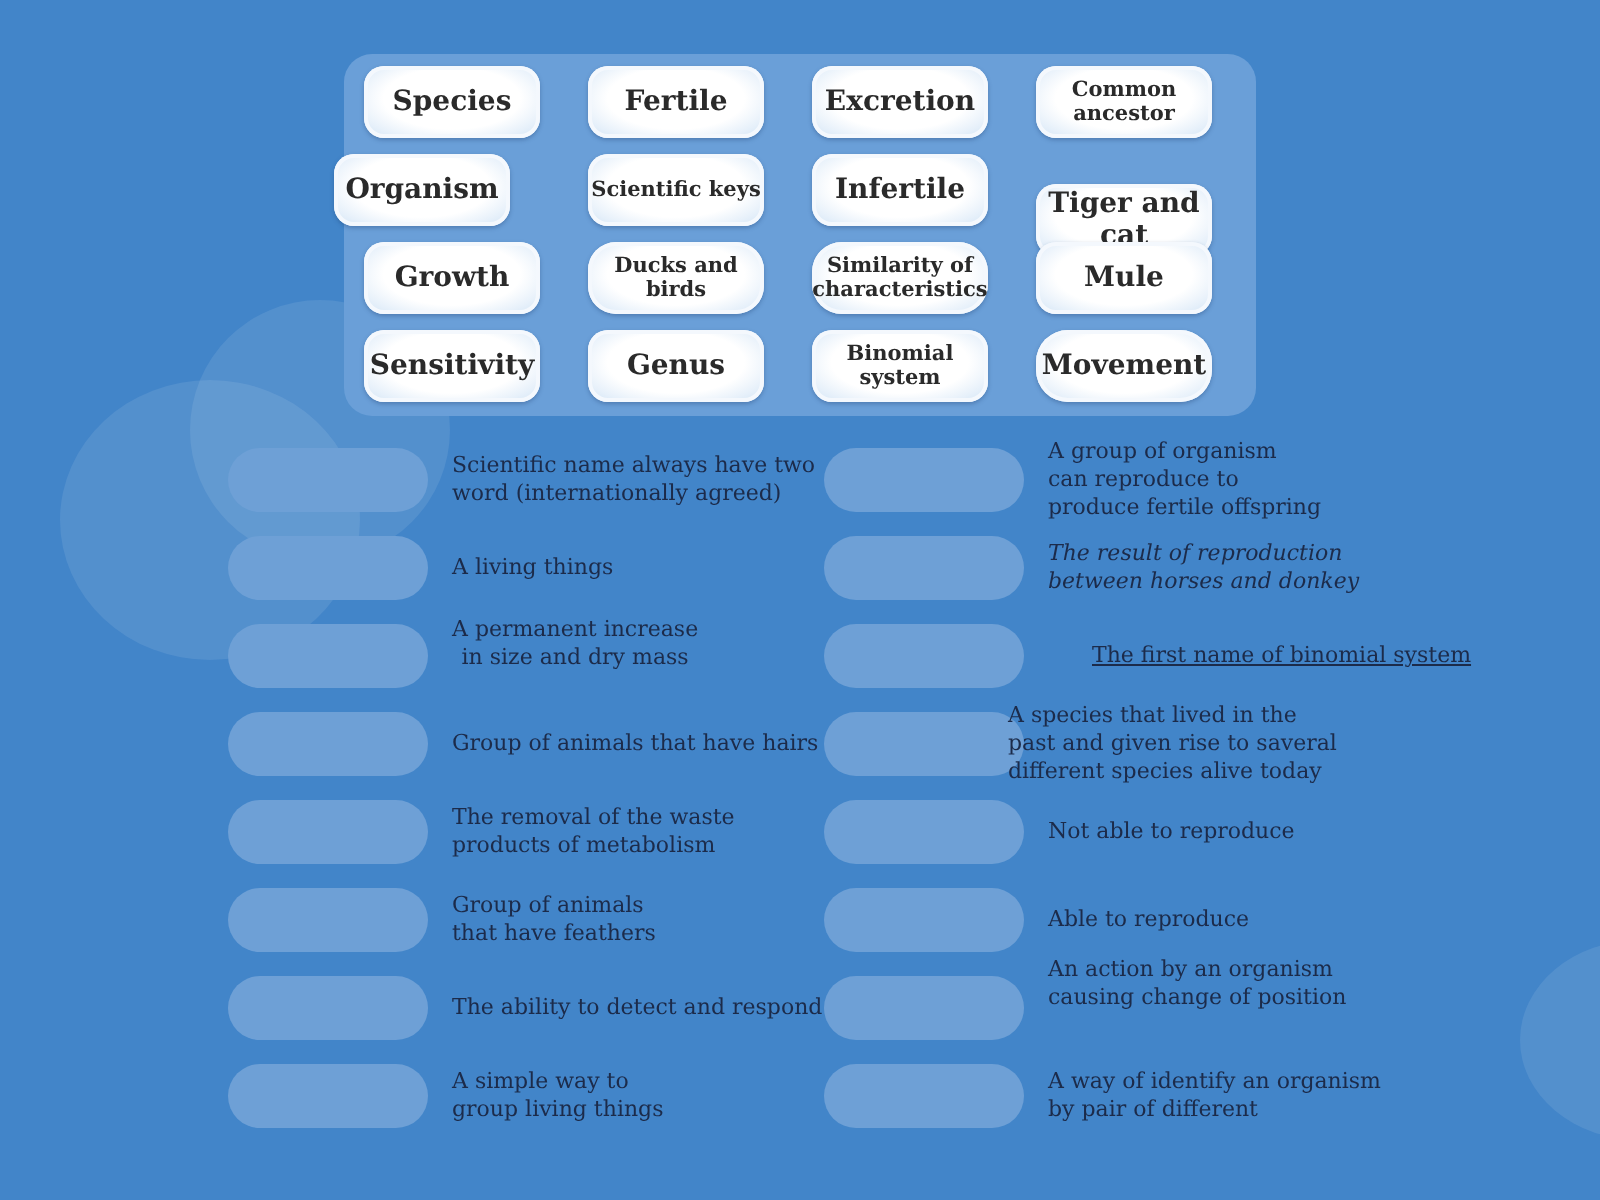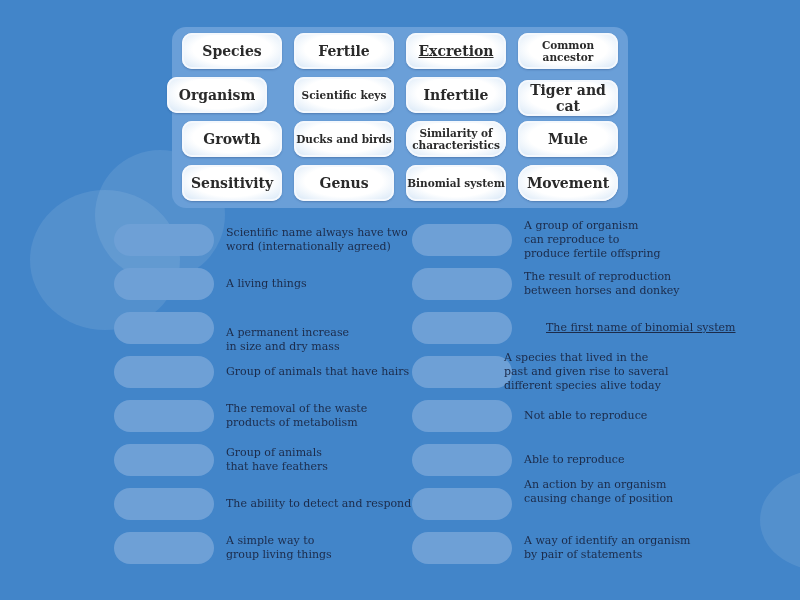--- a/index.html
+++ b/index.html
@@ -7,21 +7,21 @@
     width:800px; height:600px; overflow:hidden; position:relative;
     background:#4285c9;
     font-family:"DejaVu Serif", serif;
   }
   .bg-cloud { position:absolute; background:rgba(255,255,255,0.09); border-radius:50%; }
   .panel {
     position:absolute; left:172px; top:27px; width:456px; height:181px;
     background:#6a9fd8; border-radius:14px;
   }
   .card {
-    position:absolute; width:100px; height:36px;
+    position:absolute; width:88px; height:36px;
     background:radial-gradient(ellipse at 50% 45%, #ffffff 55%, #e6f0fa 80%, #cfe2f4 100%);
     border-radius:10px;
     box-shadow:0 0 0 2px #f4f8fd inset, 0 1px 2px rgba(30,60,110,0.35);
     display:flex; align-items:center; justify-content:center; text-align:center;
     color:#2a2a2a; font-weight:bold; cursor:grab;
   }
   .card.big { font-size:14px; }
   .card.small { font-size:10.5px; line-height:12px; }
   .slot {
     position:absolute; width:100px; height:32px; border-radius:16px;
@@ -36,73 +36,73 @@
 <body>
 
 <div class="bg-cloud" style="left:30px;top:190px;width:150px;height:140px;"></div>
 <div class="bg-cloud" style="left:95px;top:150px;width:130px;height:130px;"></div>
 <div class="bg-cloud" style="left:760px;top:470px;width:120px;height:100px;"></div>
 
 <div class="panel"></div>
 <div id="cards">
     <div class="card big" style="left: 182px; top: 33px;">Species</div>
     <div class="card big" style="left: 294px; top: 33px;">Fertile</div>
-    <div class="card big" style="left: 406px; top: 33px; text-decoration: underline;">Excretion</div>
+    <div class="card big" style="left: 406px; top: 33px;">Excretion</div>
     <div class="card small" style="left: 518px; top: 33px; border-radius: 10px;">Common ancestor</div>
     <div class="card big" style="left: 167px; top: 77px;">Organism</div>
     <div class="card small" style="left: 294px; top: 77px;">Scientific keys</div>
     <div class="card big" style="left: 406px; top: 77px;">Infertile</div>
-    <div class="card big" style="left: 518px; top: 80px;">Tiger and cat</div>
+    <div class="card big" style="left: 518px; top: 92px;">Tiger and cat</div>
     <div class="card big" style="left: 182px; top: 121px;">Growth</div>
-    <div class="card small" style="left: 294px; top: 121px;">Ducks and birds</div>
+    <div class="card small" style="left: 294px; top: 121px; border-radius: 14px;">Ducks and birds</div>
     <div class="card small" style="left: 406px; top: 121px; border-radius: 15px;">Similarity of characteristics</div>
     <div class="card big" style="left: 518px; top: 121px;">Mule</div>
     <div class="card big" style="left: 182px; top: 165px;">Sensitivity</div>
     <div class="card big" style="left: 294px; top: 165px;">Genus</div>
     <div class="card small" style="left: 406px; top: 165px;">Binomial system</div>
     <div class="card big" style="left: 518px; top: 165px; border-radius: 16px;">Movement</div>
   </div>
 <div id="rows">
     <div class="slot" style="left: 114px; top: 224px;"></div>
     <div class="desc" style="left: 226px; top: 226px;">Scientific name always have two
 word (internationally agreed)</div>
     <div class="slot" style="left: 114px; top: 268px;"></div>
     <div class="desc" style="left: 226px; top: 277px;">A living things</div>
     <div class="slot" style="left: 114px; top: 312px;"></div>
-    <div class="desc" style="left: 226px; top: 326px;">A permanent increase
+    <div class="desc" style="left: 226px; top: 308px; text-align: center;">A permanent increase
 in size and dry mass</div>
     <div class="slot" style="left: 114px; top: 356px;"></div>
     <div class="desc" style="left: 226px; top: 365px;">Group of animals that have hairs</div>
     <div class="slot" style="left: 114px; top: 400px;"></div>
     <div class="desc" style="left: 226px; top: 402px;">The removal of the waste
 products of metabolism</div>
     <div class="slot" style="left: 114px; top: 444px;"></div>
     <div class="desc" style="left: 226px; top: 446px;">Group of animals
 that have feathers</div>
     <div class="slot" style="left: 114px; top: 488px;"></div>
     <div class="desc" style="left: 226px; top: 497px;">The ability to detect and respond</div>
     <div class="slot" style="left: 114px; top: 532px;"></div>
     <div class="desc" style="left: 226px; top: 534px;">A simple way to
 group living things</div>
     <div class="slot" style="left: 412px; top: 224px;"></div>
     <div class="desc" style="left: 524px; top: 219px;">A group of organism
 can reproduce to
 produce fertile offspring</div>
     <div class="slot" style="left: 412px; top: 268px;"></div>
-    <div class="desc" style="left: 524px; top: 270px;">The result of reproduction
+    <div class="desc" style="left: 524px; top: 270px; font-style: italic;">The result of reproduction
 between horses and donkey</div>
     <div class="slot" style="left: 412px; top: 312px;"></div>
     <div class="desc" style="left: 546px; top: 321px; text-decoration: underline;">The first name of binomial system</div>
     <div class="slot" style="left: 412px; top: 356px;"></div>
     <div class="desc" style="left: 504px; top: 351px;">A species that lived in the
 past and given rise to saveral
 different species alive today</div>
     <div class="slot" style="left: 412px; top: 400px;"></div>
     <div class="desc" style="left: 524px; top: 409px;">Not able to reproduce</div>
     <div class="slot" style="left: 412px; top: 444px;"></div>
     <div class="desc" style="left: 524px; top: 453px;">Able to reproduce</div>
     <div class="slot" style="left: 412px; top: 488px;"></div>
     <div class="desc" style="left: 524px; top: 478px;">An action by an organism
 causing change of position</div>
     <div class="slot" style="left: 412px; top: 532px;"></div>
     <div class="desc" style="left: 524px; top: 534px;">A way of identify an organism
-by pair of statements</div>
+by pair of different</div>
   </div>
 
 </body></html>

